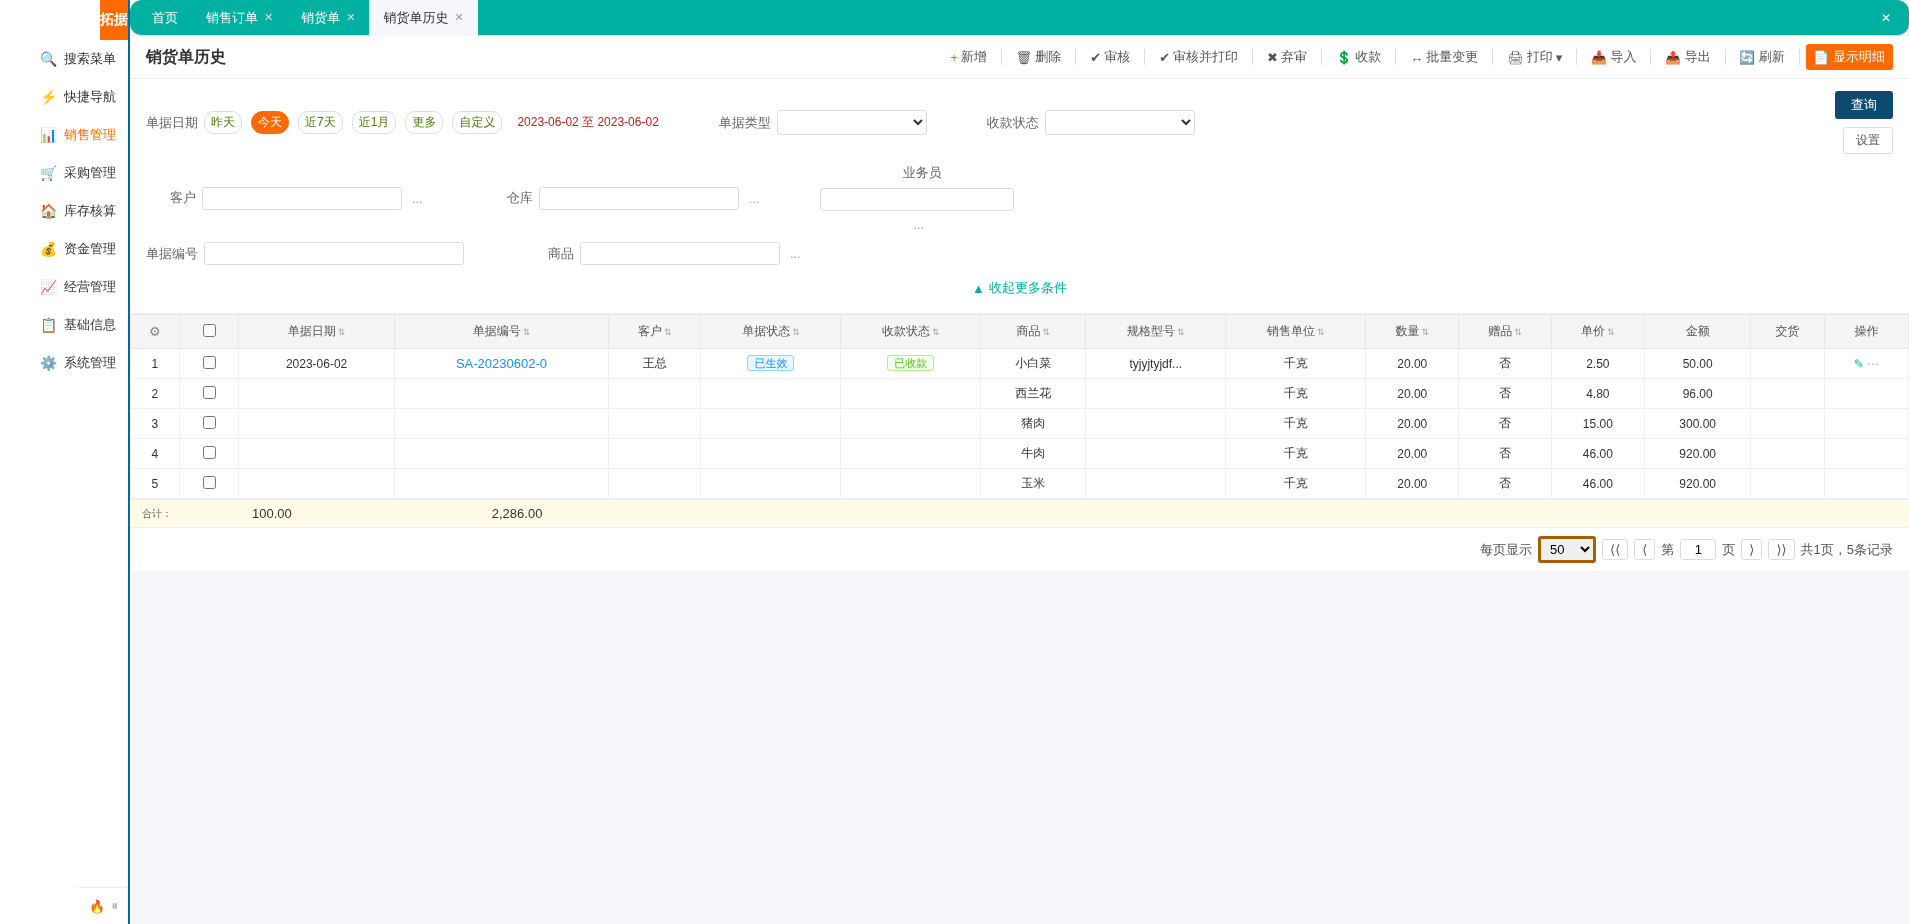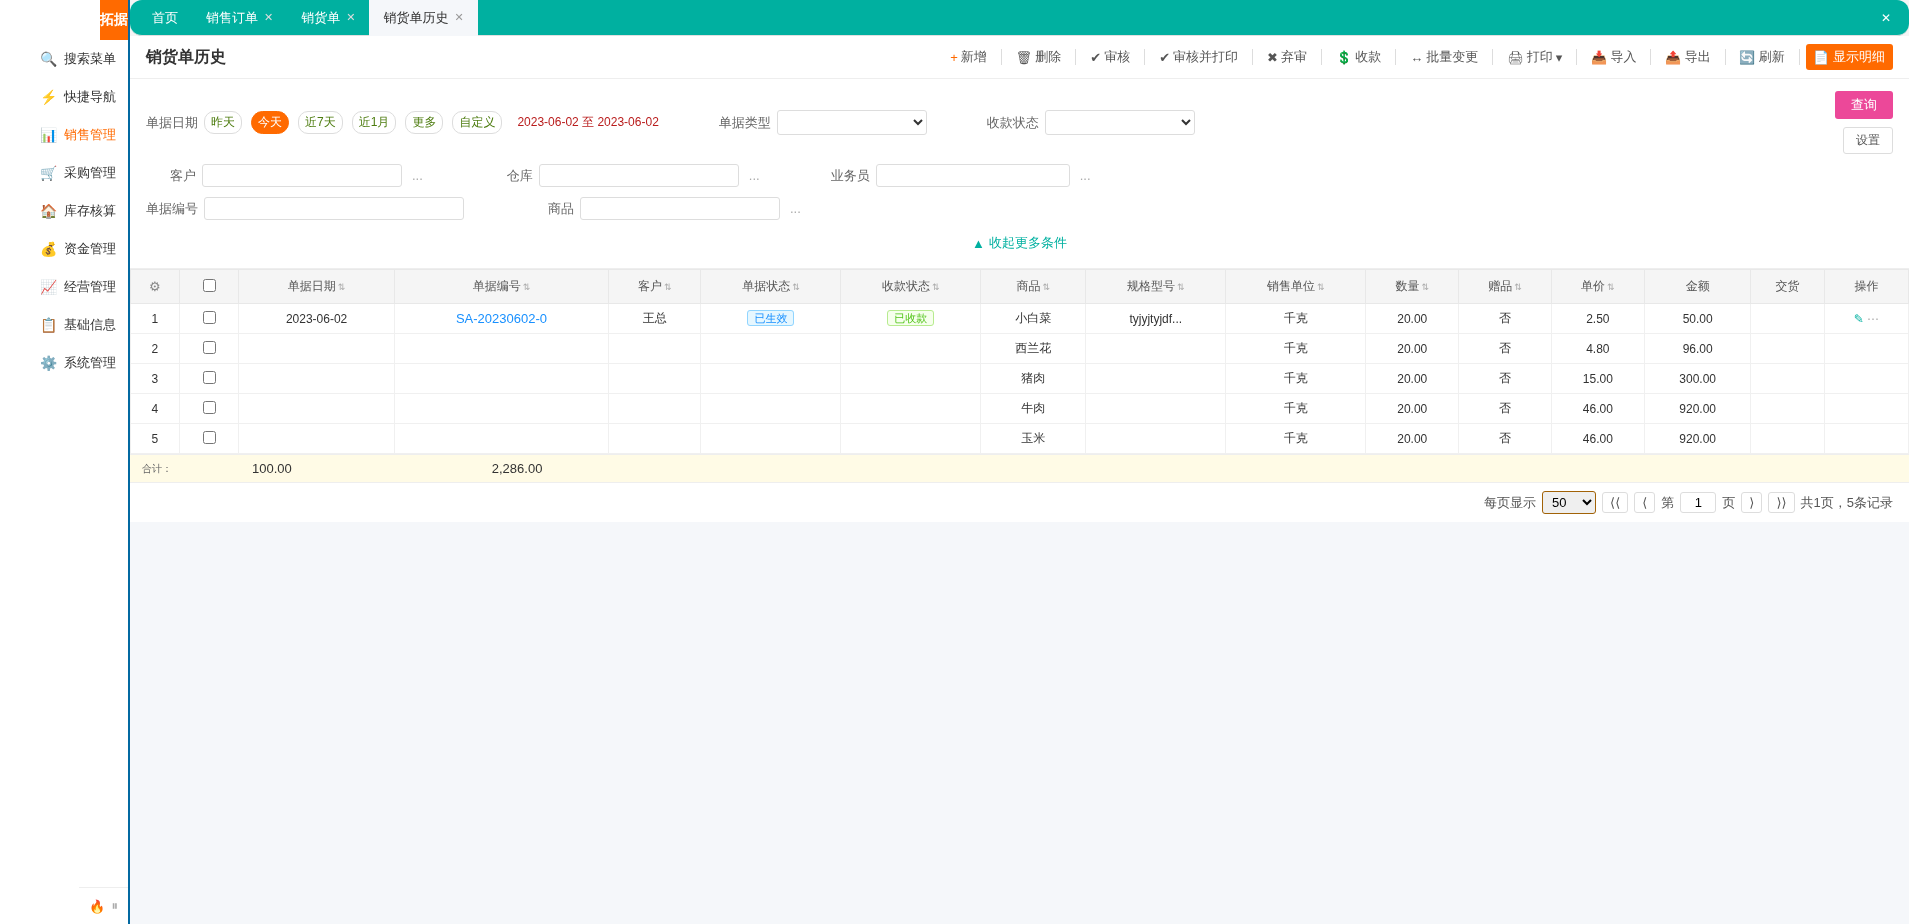--- a/index.html
+++ b/index.html
@@ -39,21 +39,21 @@
     .filter-item { display: flex; align-items: center; margin-right: 30px; gap: 6px; }
     .filter-label { color: #666; white-space: nowrap; min-width: 50px; text-align: right; }
     .filter-input { border: 1px solid #ddd; border-radius: 3px; padding: 3px 8px; min-width: 120px; color: #333; background: #fff; }
     .filter-input-wide { border: 1px solid #ddd; border-radius: 3px; padding: 3px 8px; min-width: 200px; color: #333; background: #fff; }
     .filter-select { border: 1px solid #ddd; border-radius: 3px; padding: 3px 8px; min-width: 150px; color: #333; background: #fff; }
     .date-btn { padding: 2px 6px; border: 1px solid #ddd; background: #fff; border-radius: 10px; cursor: pointer; font-size: 12px; color: #4d7c0f; margin-right: 3px; }
     .date-btn.active { background: #ff6a00; color: #fff; border-color: #ff6a00; border-radius: 12px; }
     .date-range { font-size: 12px; color: #b91c1c; margin-left: 6px; }
     .ellipsis-btn { color: #aaa; font-size: 13px; cursor: pointer; margin-left: 4px; }
     .collapse-btn { display: flex; align-items: center; gap: 4px; color: #00b0a0; cursor: pointer; font-size: 12px; margin: 0 auto; justify-content: center; padding: 4px 0; }
-    .query-btn { background: #ec4899; color: #fff; border: none; border-radius: 3px; padding: 5px 16px; cursor: pointer; font-size: 13px; }
+    .query-btn { background: #0c4a6e; color: #fff; border: none; border-radius: 3px; padding: 5px 16px; cursor: pointer; font-size: 13px; }
     .set-btn { background: #fff; color: #555; border: 1px solid #ddd; border-radius: 3px; padding: 4px 12px; cursor: pointer; font-size: 12px; margin-top: 4px; }
 
     
     .table-wrap { background: #fff; margin: 0; overflow: auto; }
     table { width: 100%; border-collapse: collapse; }
     thead tr { background: #f5f5f5; }
     th { padding: 8px 6px; border: 1px solid #e8e8e8; color: #555; font-weight: normal; text-align: center; white-space: nowrap; font-size: 12px; }
     td { padding: 6px 8px; border: 1px solid #f0f0f0; color: #333; text-align: center; font-size: 12px; }
     .sort-icon { font-size: 9px; color: #aaa; margin-left: 2px; }
     .tag-active { background: #e6f7ff; color: #1890ff; border: 1px solid #91d5ff; border-radius: 3px; padding: 1px 6px; font-size: 11px; }
@@ -65,21 +65,21 @@
     
     .table-footer { background: #fffbe6; padding: 6px 12px; border-top: 1px solid #eee; display: flex; align-items: center; }
     .footer-label { color: #666; font-size: 10px; }
     .footer-values { display: flex; gap: 200px; margin-left: 80px; font-size: 12px; color: #333; }
 
     
     .pagination { background: #fff; padding: 8px 16px; display: flex; align-items: center; justify-content: flex-end; gap: 6px; border-top: 1px solid #eee; font-size: 12px; color: #555; }
     .page-btn { border: 1px solid #ddd; background: #fff; padding: 2px 7px; border-radius: 3px; cursor: pointer; color: #555; }
     .page-btn:disabled { color: #ccc; cursor: not-allowed; }
     .page-input { border: 1px solid #ddd; border-radius: 3px; padding: 2px 5px; width: 36px; text-align: center; }
-    .page-select { border: 1px solid #a16207; border-radius: 3px; padding: 2px 5px; }
+    .page-select { border: 3px solid #a16207; border-radius: 3px; padding: 2px 5px; }
 
     
     .divider { width: 1px; height: 16px; background: #ddd; margin: 0 4px; }
   </style>
 </head>
 <body>
 
 <div class="sidebar">
   <div class="sidebar-logo">拓据</div>
   <div class="sidebar-item">
@@ -247,21 +247,21 @@
         <div class="filter-item">
           <span class="filter-label">客户</span>
           <input class="filter-input-wide" type="text" style="">
           <span class="ellipsis-btn">...</span>
         </div>
         <div class="filter-item" style="margin-left:30px;">
           <span class="filter-label">仓库</span>
           <input class="filter-input-wide" type="text" style="">
           <span class="ellipsis-btn">...</span>
         </div>
-        <div class="filter-item" style="margin-left:30px;">
+        <div class="filter-item" style="margin-left:30px;flex-direction:column;">
           <span class="filter-label">业务员</span>
           <input class="filter-input" type="text" style="">
           <span class="ellipsis-btn">...</span>
         </div>
       </div>
       <div class="filter-row">
         <div class="filter-item">
           <span class="filter-label">单据编号</span>
           <input class="filter-input-wide" type="text" style="min-width: 260px;">
         </div>

